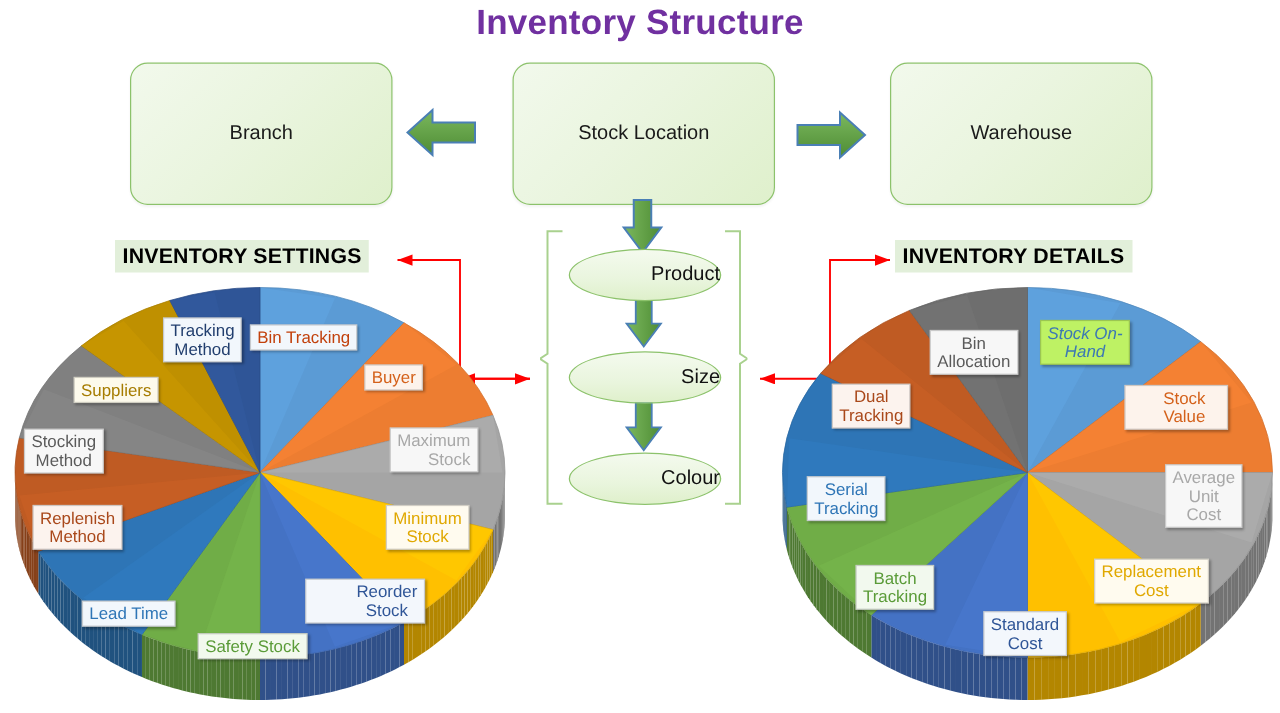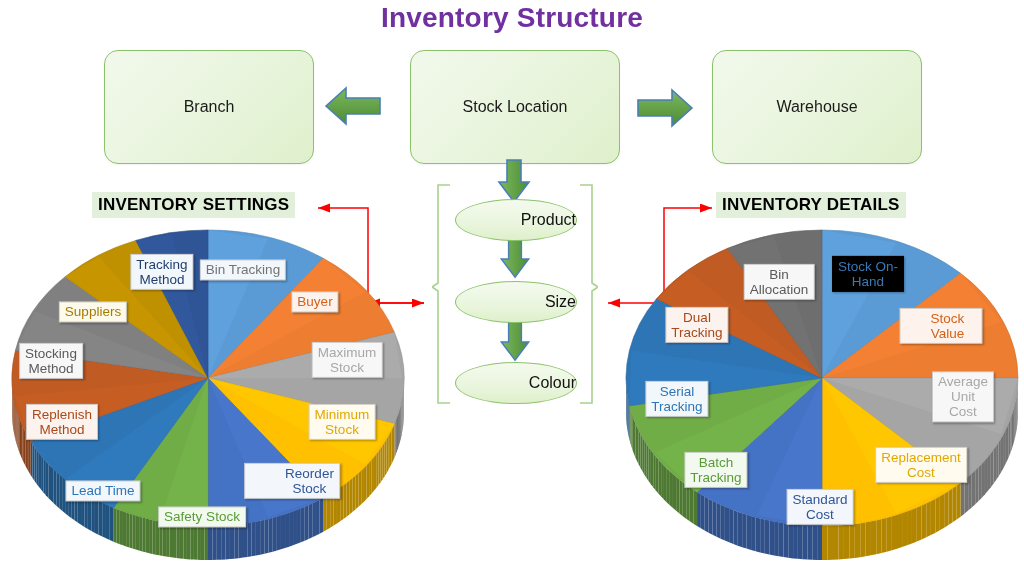--- a/index.html
+++ b/index.html
@@ -508,41 +508,41 @@
         <path d="M200,150 L7.471698857177017,177.73243455868723 A196,148 0 0 1 34.51172660160506,70.69763434310848 Z" fill="#2E75B6" stroke="#2867a0" stroke-width="0.6"></path>
         <path d="M200,150 L7.471698857177017,177.73243455868723 L9.39698186860528,122.5448897868996 Z" fill="#3381c8" opacity="0.38"></path>
         <path d="M200,150 L34.51172660160506,70.69763434310848 A196,148 0 0 1 105.57627987606381,20.306611353508202 Z" fill="#BF5B23" stroke="#a8501f" stroke-width="0.6"></path>
         <path d="M200,150 L34.51172660160506,70.69763434310848 L67.17047956559728,43.19151671021477 Z" fill="#d26427" opacity="0.38"></path>
         <path d="M200,150 L105.57627987606381,20.306611353508202 A196,148 0 0 1 199.99999999999997,2 Z" fill="#6E6E6E" stroke="#616161" stroke-width="0.6"></path>
         <path d="M200,150 L105.57627987606381,20.306611353508202 L151.74421429453147,8.083195231432967 Z" fill="#797979" opacity="0.38"></path>
       </g>
   </svg>
 
   <div id="left-labels">
-      <div class="slice-label" style="left: 243px; top: 270px; color: #737373; background: rgb(242, 247, 252);">Bin Tracking</div>
+      <div class="slice-label" style="left: 243px; top: 270px; color: #c2410c; background: rgb(242, 247, 252);">Bin Tracking</div>
       <div class="slice-label" style="left: 315px; top: 302px; color: rgb(212, 97, 26); background: rgb(253, 243, 236);">Buyer</div>
-      <div class="slice-label" style="left: 347px; top: 360px; color: rgb(168, 168, 168); background: rgb(247, 247, 247);">Maximum
+      <div class="slice-label" style="left: 347px; top: 360px; color: rgb(168, 168, 168); background: rgb(247, 247, 247); text-align: right;">Maximum
 Stock</div>
       <div class="slice-label" style="left: 342px; top: 422px; color: rgb(224, 168, 0); background: rgb(255, 251, 239);">Minimum
 Stock</div>
       <div class="slice-label" style="left: 292px; top: 481px; color: rgb(47, 85, 151); background: rgb(243, 247, 252); padding-left: 40px;">Reorder
 Stock</div>
       <div class="slice-label" style="left: 202px; top: 517px; color: rgb(90, 155, 56); background: rgb(242, 249, 238);">Safety Stock</div>
       <div class="slice-label" style="left: 103px; top: 491px; color: rgb(46, 117, 182); background: rgb(242, 247, 252);">Lead Time</div>
       <div class="slice-label" style="left: 62px; top: 422px; color: rgb(169, 72, 26); background: rgb(252, 243, 238);">Replenish
 Method</div>
       <div class="slice-label" style="left: 51px; top: 361px; color: rgb(90, 90, 90); background: rgb(247, 247, 247);">Stocking
 Method</div>
       <div class="slice-label" style="left: 93px; top: 312px; color: rgb(166, 124, 0); background: rgb(253, 250, 236);">Suppliers</div>
       <div class="slice-label" style="left: 162px; top: 272px; color: rgb(33, 62, 110); background: rgb(242, 247, 252);">Tracking
 Method</div>
     </div>
 
   <div id="right-labels">
-      <div class="slice-label" style="left: 868px; top: 274px; color: rgb(60, 120, 180); background: #000000;">Stock On-
+      <div class="slice-label" style="left: 868px; top: 274px; color: rgb(60, 120, 180); background: #bef264; font-style: italic;">Stock On-
 Hand</div>
       <div class="slice-label" style="left: 941px; top: 326px; color: rgb(212, 97, 26); background: rgb(253, 243, 236); padding-left: 18px;">Stock Value</div>
       <div class="slice-label" style="left: 963px; top: 397px; color: rgb(168, 168, 168); background: rgb(247, 247, 247);">Average Unit
 Cost</div>
       <div class="slice-label" style="left: 921px; top: 465px; color: rgb(224, 168, 0); background: rgb(255, 251, 239);">Replacement
 Cost</div>
       <div class="slice-label" style="left: 820px; top: 507px; color: rgb(47, 85, 151); background: rgb(243, 247, 252);">Standard
 Cost</div>
       <div class="slice-label" style="left: 716px; top: 470px; color: rgb(90, 155, 56); background: rgb(242, 249, 238);">Batch
 Tracking</div>

